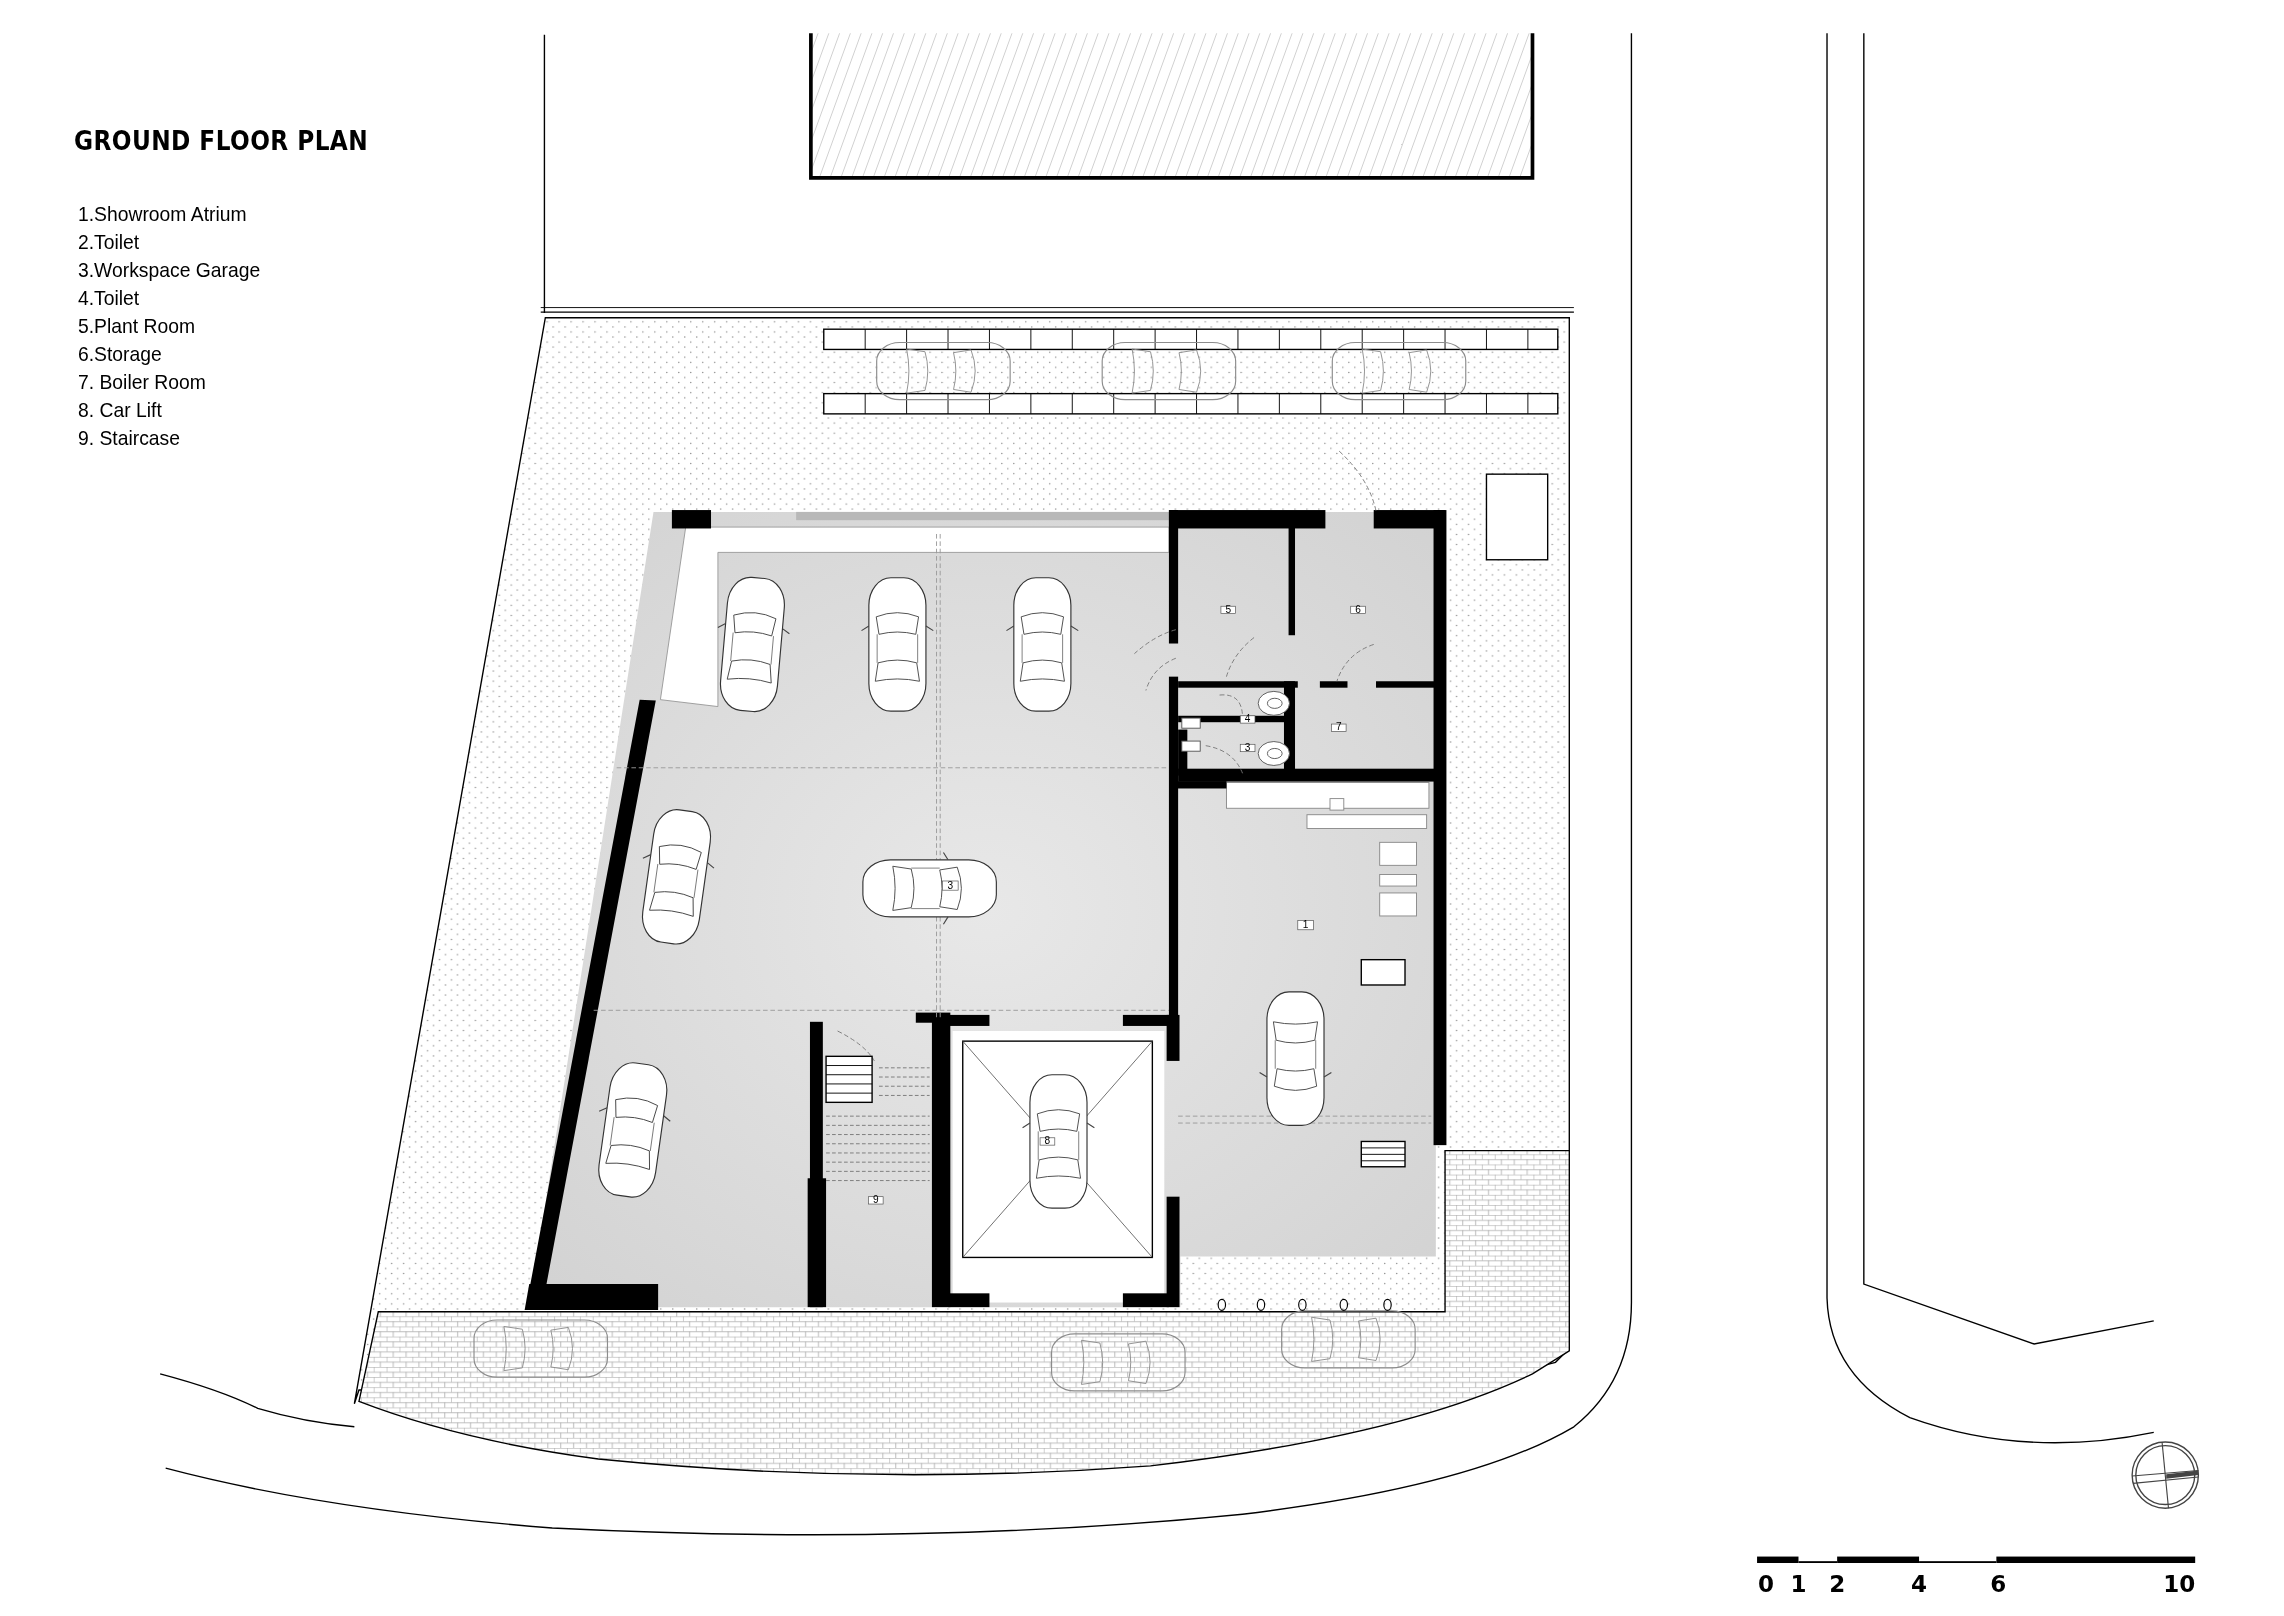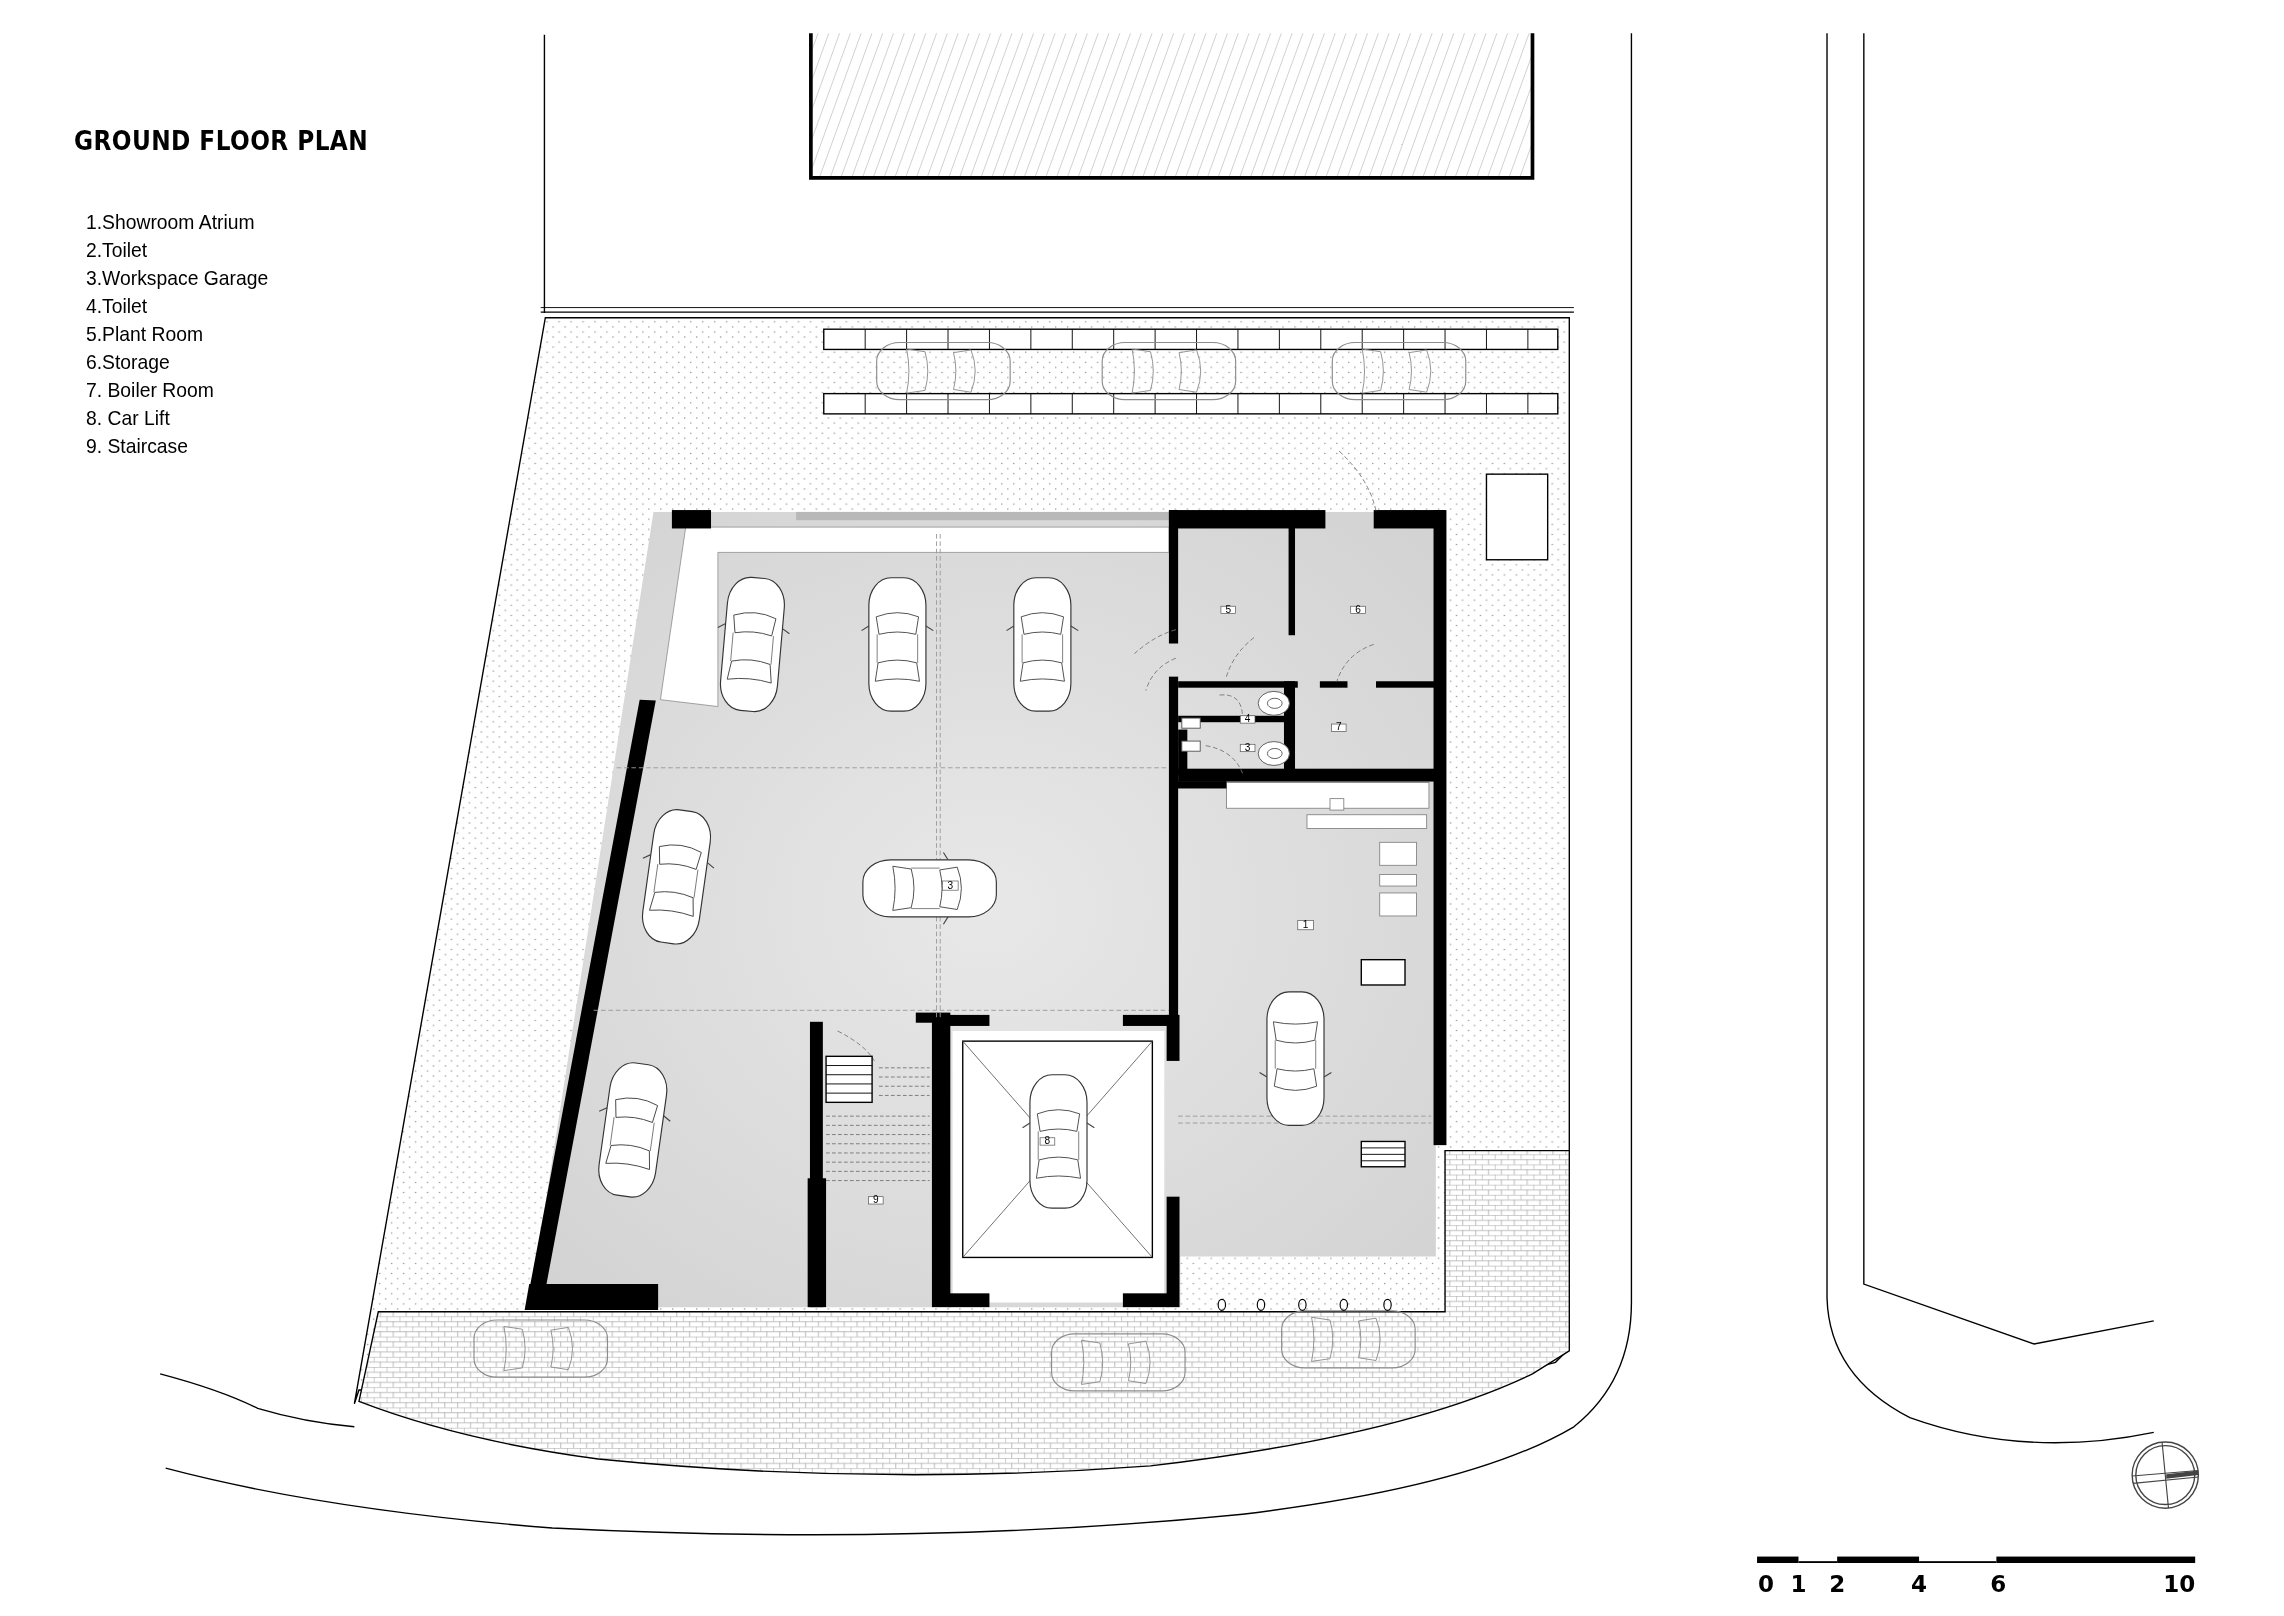--- a/index.html
+++ b/index.html
@@ -2,21 +2,21 @@
 <html style="font-size:7.4px"><head>
 <meta charset="utf-8">
 <style>
   html, body { margin: 0; padding: 0; background: #ffffff; }
   body { width: 2284px; height: 1617px; position: relative; overflow: hidden;
          font-family: "Liberation Sans", "DejaVu Sans", sans-serif; color: #000; }
   #plan { position: absolute; left: 0; top: 0; }
   .title { position: absolute; left: 74px; top: 125px; font-family: "DejaVu Sans", sans-serif;
            font-weight: bold; font-size: 27px; letter-spacing: 0.5px; transform: scaleX(0.86);
            transform-origin: left top; white-space: nowrap; }
-  .legend { position: absolute; left: 74px; top: 196px; margin: 12px; padding: 0; list-style: none; }
+  .legend { position: absolute; left: 74px; top: 196px; margin: 4px; padding: 0; list-style: none; }
   .legend li { font-family: "Liberation Sans", sans-serif; font-size: 21px; line-height: 28px;
                height: 28px; white-space: nowrap; transform: scaleX(0.92); transform-origin: left center; }
   .tag { font-family: "Liberation Sans", sans-serif; font-size: 22px; }
   .scale-label { font-family: "DejaVu Sans", sans-serif; font-weight: bold; font-size: 50px; }
 </style>
 </head>
 <body>
 
 <div class="title">GROUND FLOOR PLAN</div>
 

